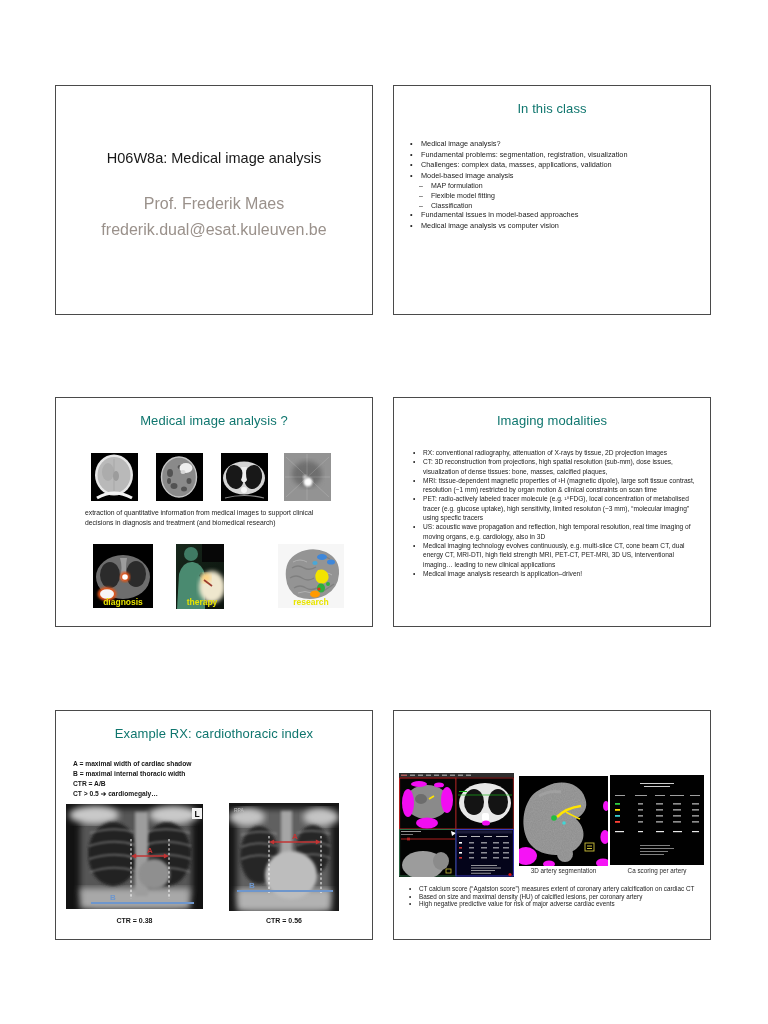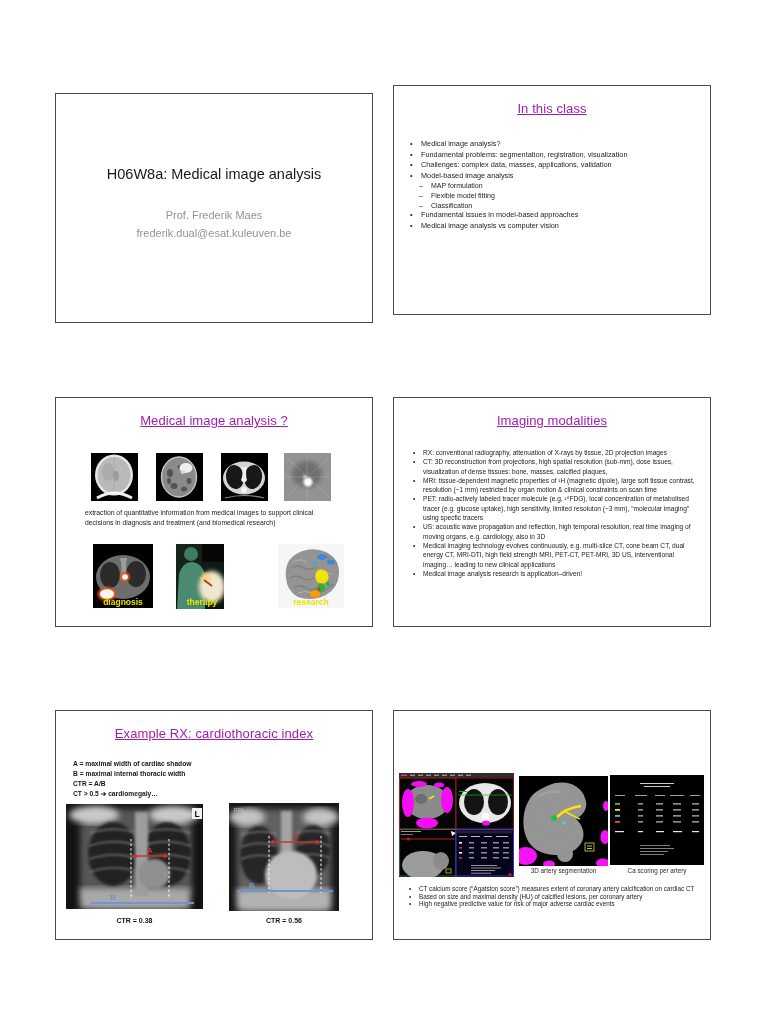--- a/index.html
+++ b/index.html
@@ -1,30 +1,30 @@
 <!DOCTYPE html>
 <html><head>
 <meta charset="utf-8">
 <style>
   html,body{margin:0;padding:0;background:#ffffff;}
   .page{position:relative;width:768px;height:1024px;background:#fff;overflow:hidden;
         font-family:"Liberation Sans",sans-serif;color:#1f1f1f;}
   .slide{position:absolute;width:318px;height:230px;background:#fff;
          border:1.6px solid #4a4a4a;box-sizing:border-box;}
-  #s1{left:55px;top:93px}  #s2{left:393px;top:85px}
+  #s1{left:55px;top:85px}  #s2{left:393px;top:85px}
   #s3{left:55px;top:397px} #s4{left:393px;top:397px}
   #s5{left:55px;top:710px} #s6{left:393px;top:710px}
 
-  .slide-title{margin-top:15px;text-align:center;font-size:13px;color:#a21caf;letter-spacing:.1px;text-decoration:underline;}
+  .slide-title{margin-top:15px;text-align:center;font-size:13px;color:#0f766e;letter-spacing:.1px;}
 
   
   .s1-wrap{position:absolute;inset:0;display:flex;flex-direction:column;justify-content:center;
            align-items:center;padding-bottom:10px;}
   .s1-t{font-size:14.5px;color:#181818;line-height:1.55;text-align:center;}
-  .s1-a{margin-top:22px;font-size:11px;color:#9a918b;line-height:1.62;text-align:center;}
+  .s1-a{margin-top:22px;font-size:16px;color:#9a918b;line-height:1.62;text-align:center;}
 
   
   .bullets{position:absolute;}
   .b,.bs,.b4,.b6{position:relative;color:#222;}
   .b::before,.b4::before,.b6::before{content:"\2022";position:absolute;left:0;top:0;}
   .bs::before{content:"\2013";position:absolute;left:9px;top:0;}
   
   #s2 .bullets{left:16px;top:53px;right:0;}
   .b{font-size:7.3px;line-height:10.6px;padding-left:11px;}
   .bs{font-size:7px;line-height:9.7px;padding-left:21px;}

